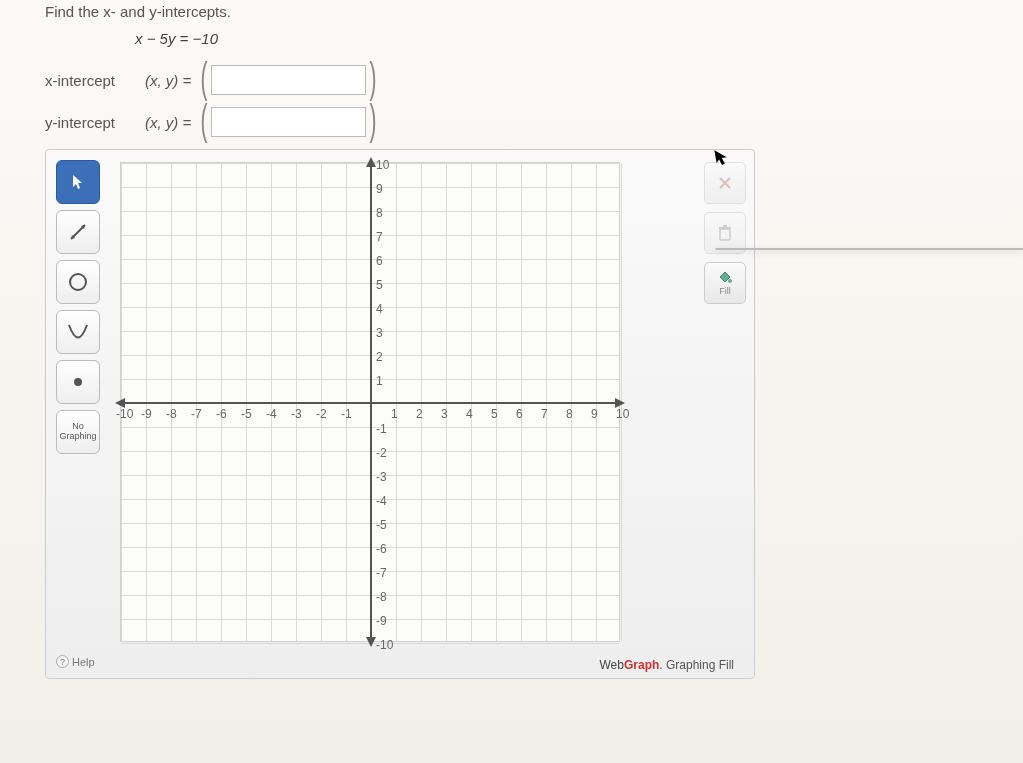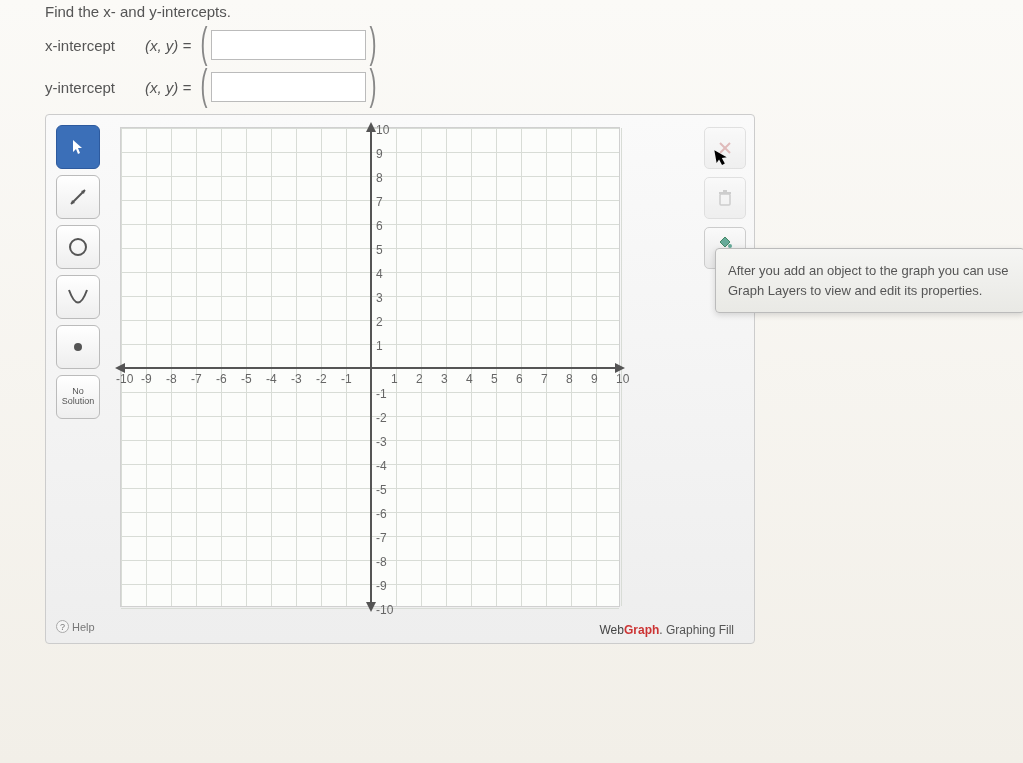--- a/index.html
+++ b/index.html
@@ -52,20 +52,21 @@
   .collapse-icon { font-size: 14px; color: #777; cursor: pointer; font-weight: bold; }
   .layers-body { padding: 12px; font-size: 13px; color: #555; line-height: 1.5; }
 
   .cursor-img { position: absolute; left: 715px; top: 148px; font-size: 16px; color: #000; transform: rotate(-10deg); }
 </style>
 </head>
 <body>
 
 <div class="page">
   <div class="q-title">Find the x- and y-intercepts.</div>
+  <div class="equation">x − 5y = −10</div>
 
   <div class="intercept-row">
     <span class="intercept-label">x-intercept</span>
     <span class="xy">(x, y) =</span>
     <span class="paren left">(</span>
     <span class="answer-box"></span>
     <span class="paren right">)</span>
   </div>
 
   <div class="intercept-row">
@@ -99,21 +100,21 @@
       <div class="tool-btn">
         <svg width="24" height="20" viewBox="0 0 24 20">
             <path d="M3 3 Q12 28 21 3" fill="none" stroke="#555" stroke-width="2"></path>
           </svg>
       </div>
       <div class="tool-btn">
         <svg width="10" height="10" viewBox="0 0 10 10">
             <circle cx="5" cy="5" r="4" fill="#555"></circle>
           </svg>
       </div>
-      <div class="tool-btn nosol">No Solution</div>
+      <div class="tool-btn nosol">No Graphing</div>
     </div>
 
     <div class="canvas-wrap">
       <div class="graph-canvas">
         <div class="grid" id="grid">
             <div class="gridline v" style="left: 0px;"></div>
             <div class="gridline v" style="left: 25px;"></div>
             <div class="gridline v" style="left: 50px;"></div>
             <div class="gridline v" style="left: 75px;"></div>
             <div class="gridline v" style="left: 100px;"></div>
@@ -233,21 +234,20 @@
       <span class="hicon">?</span>
       <span>Help</span>
     </div>
 
     <div class="footer-brand">
       <b class="web">Web</b><b class="assign">Graph</b><span>. Graphing Fill</span>
     </div>
   </div>
 
   <div class="layers-panel">
-    <div class="layers-body">After you add an object to the graph you can use Graph Layers to view and edit its properties.</div>
   </div>
 
   <div class="cursor-img">
     <svg width="14" height="18" viewBox="0 0 14 18">
         <path d="M1 1 L1 14 L4 11 L6 17 L9 16 L7 10 L12 10 Z" fill="#000"></path>
       </svg>
   </div>
 </div>
 
 </body></html>

